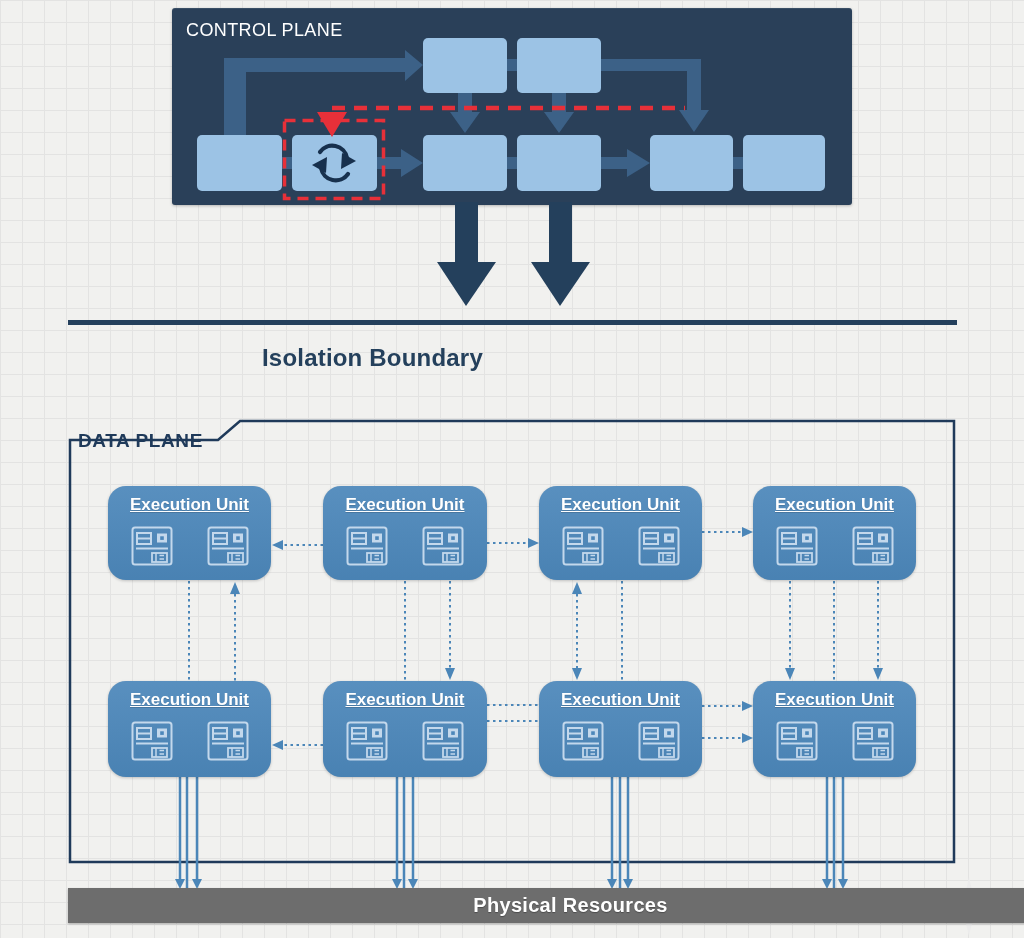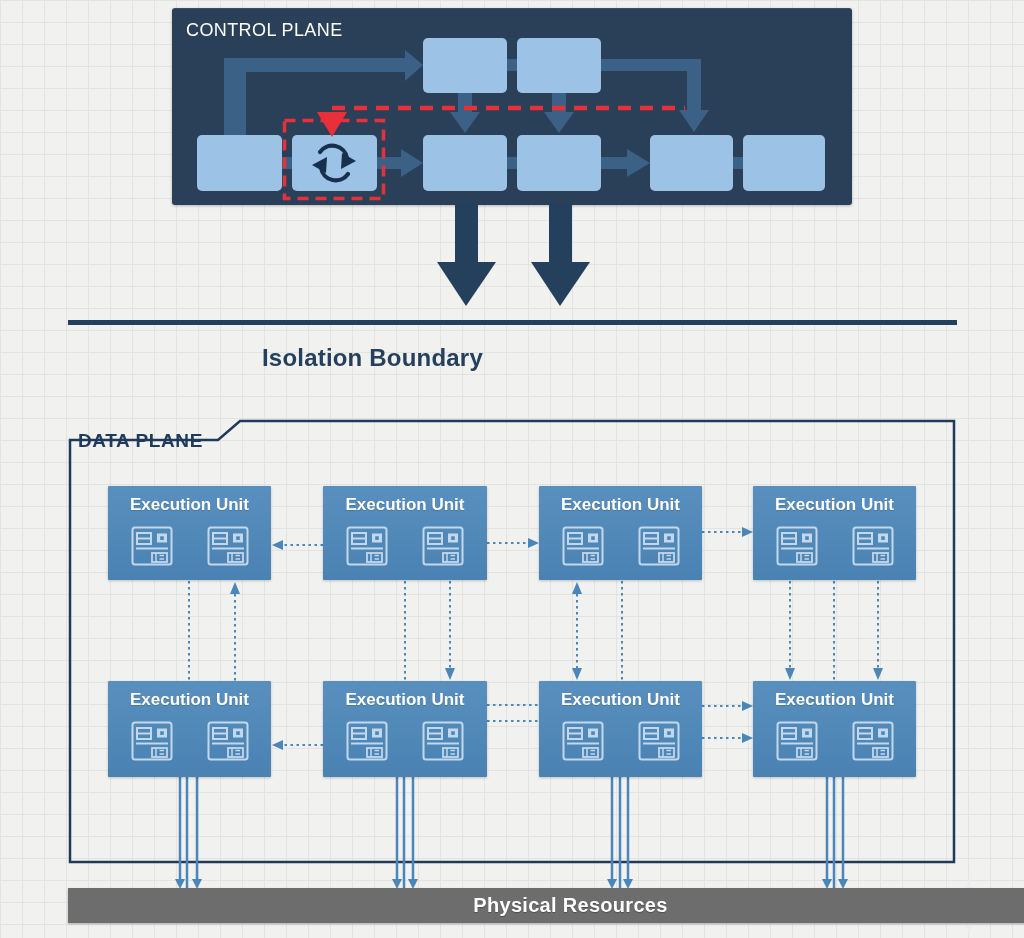--- a/index.html
+++ b/index.html
@@ -47,23 +47,24 @@
   }
   
   #dataplane-title{
     left:78px;top:406px;
     color:var(--border-navy,#1f3a5a);font-size:19px;font-weight:bold;letter-spacing:.6px;margin-top:24px;
   }
   .unit{
     position:absolute;
     background:var(--unit-blue,#4c87ba);
     background-image:linear-gradient(rgba(255,255,255,.07), rgba(0,0,0,.04));
-    border-radius:1px;
+    border-radius:18px;
     box-shadow:0 1px 3px rgba(0,0,0,.2);
     color:#fff;
+    text-decoration:underline;
   }
   .unit-title{
     text-align:center;margin-top:9px;font-size:17px;font-weight:bold;
     text-shadow:0 1px 1px rgba(0,0,0,.15);
   }
   .unit-icons{
     display:flex;justify-content:center;gap:34px;margin-top:10px;
   }
   .eu-icon{width:42px;height:42px;display:block;}
   

